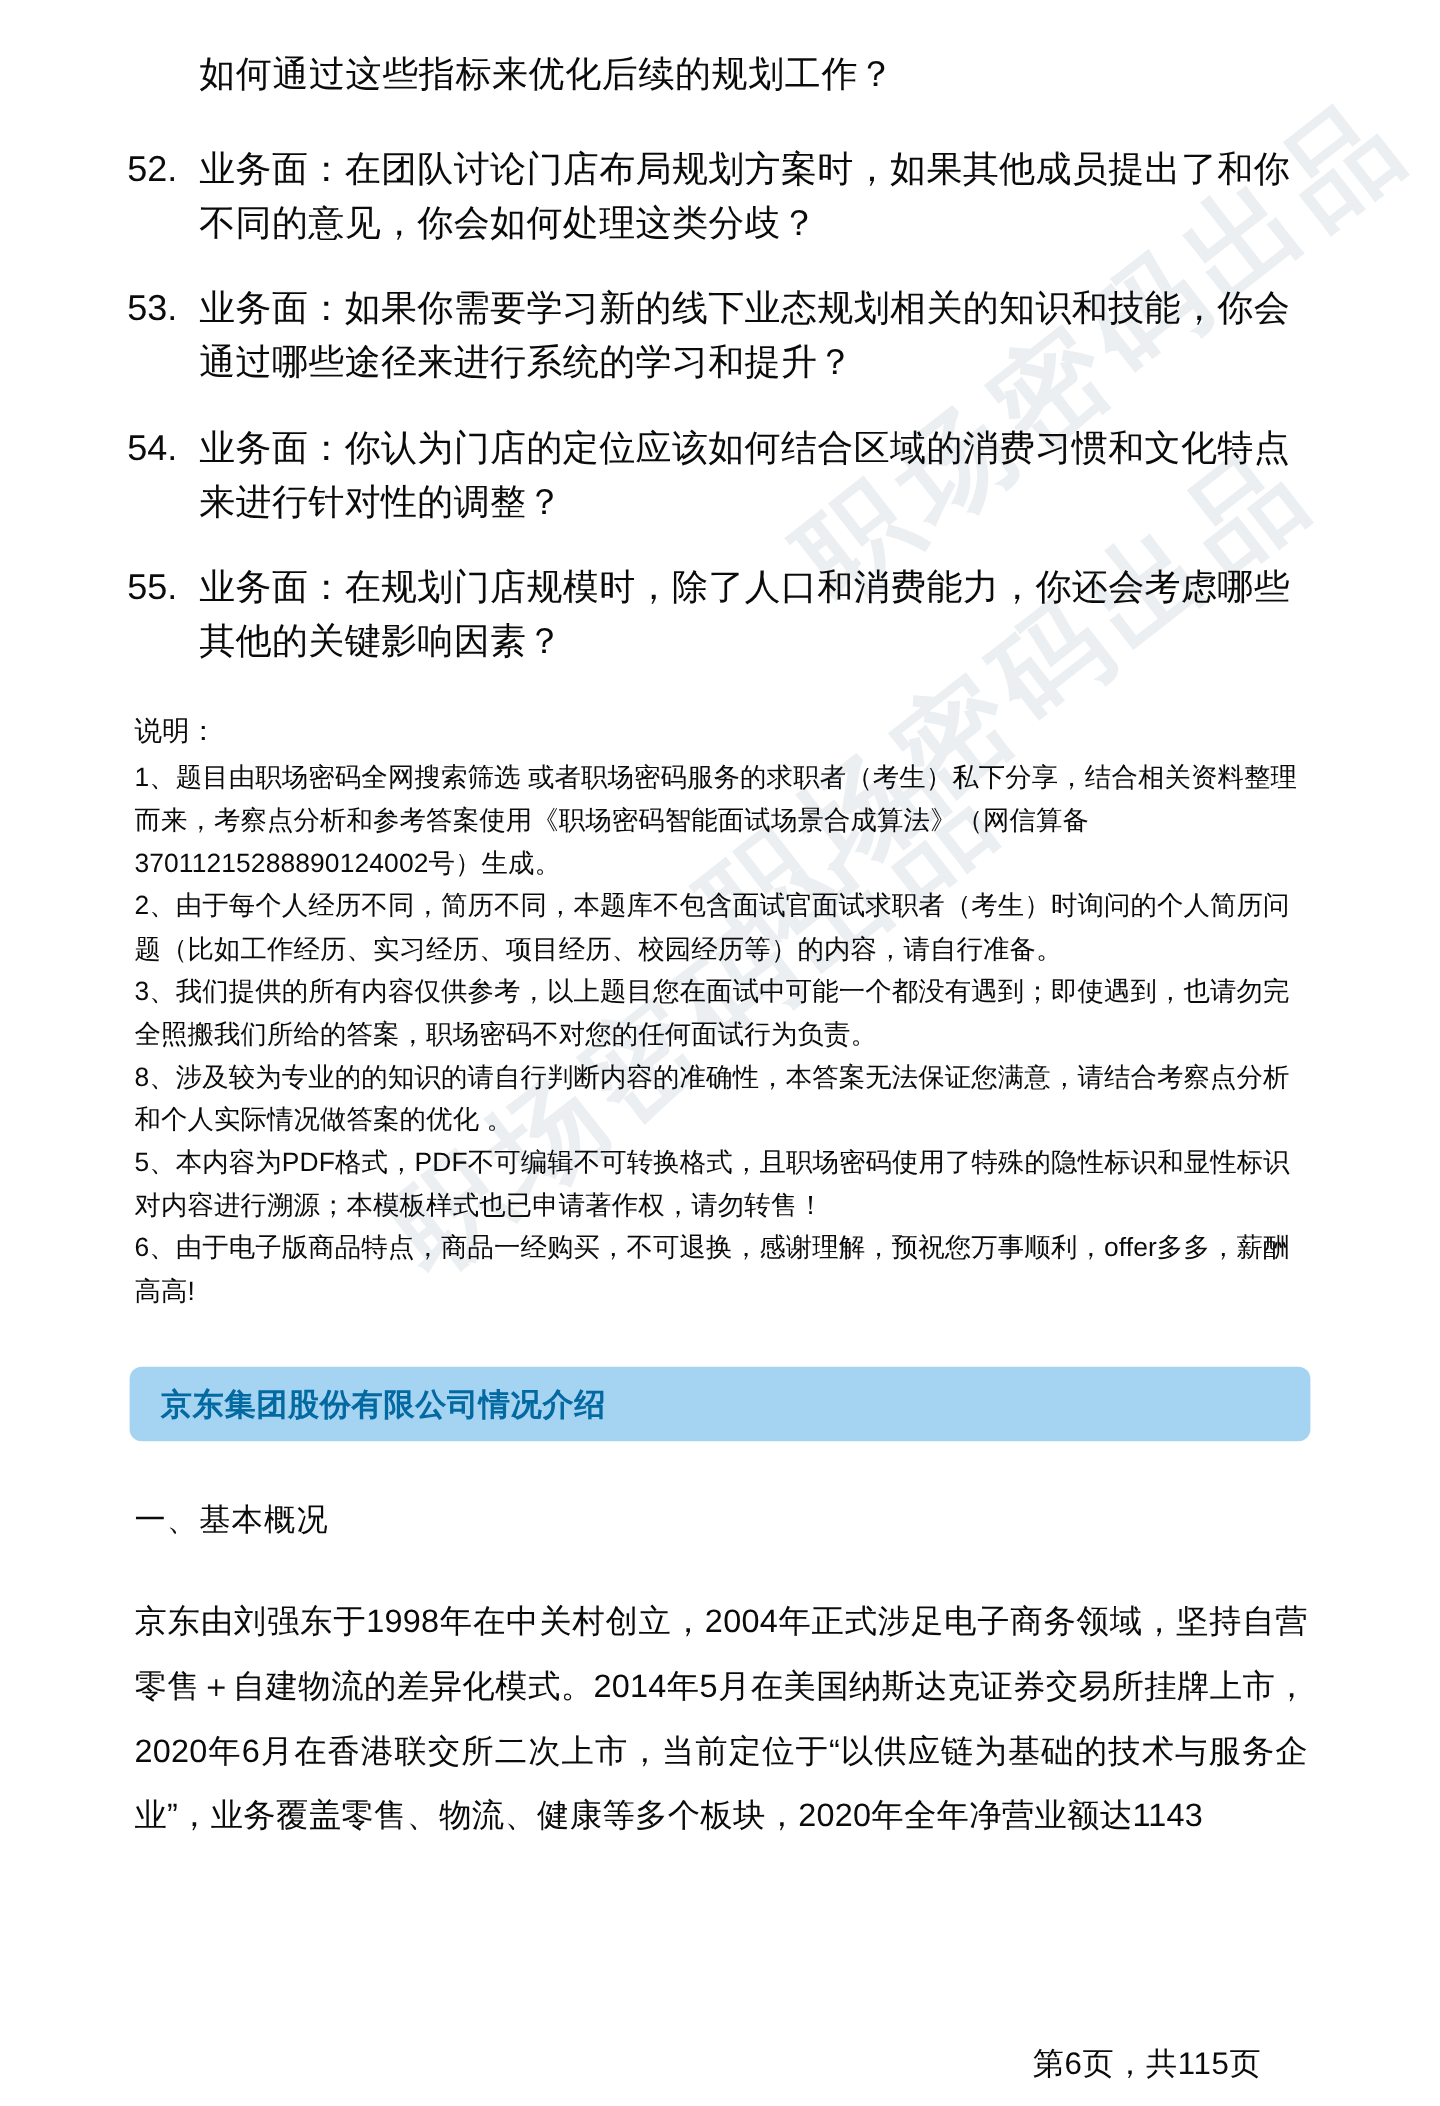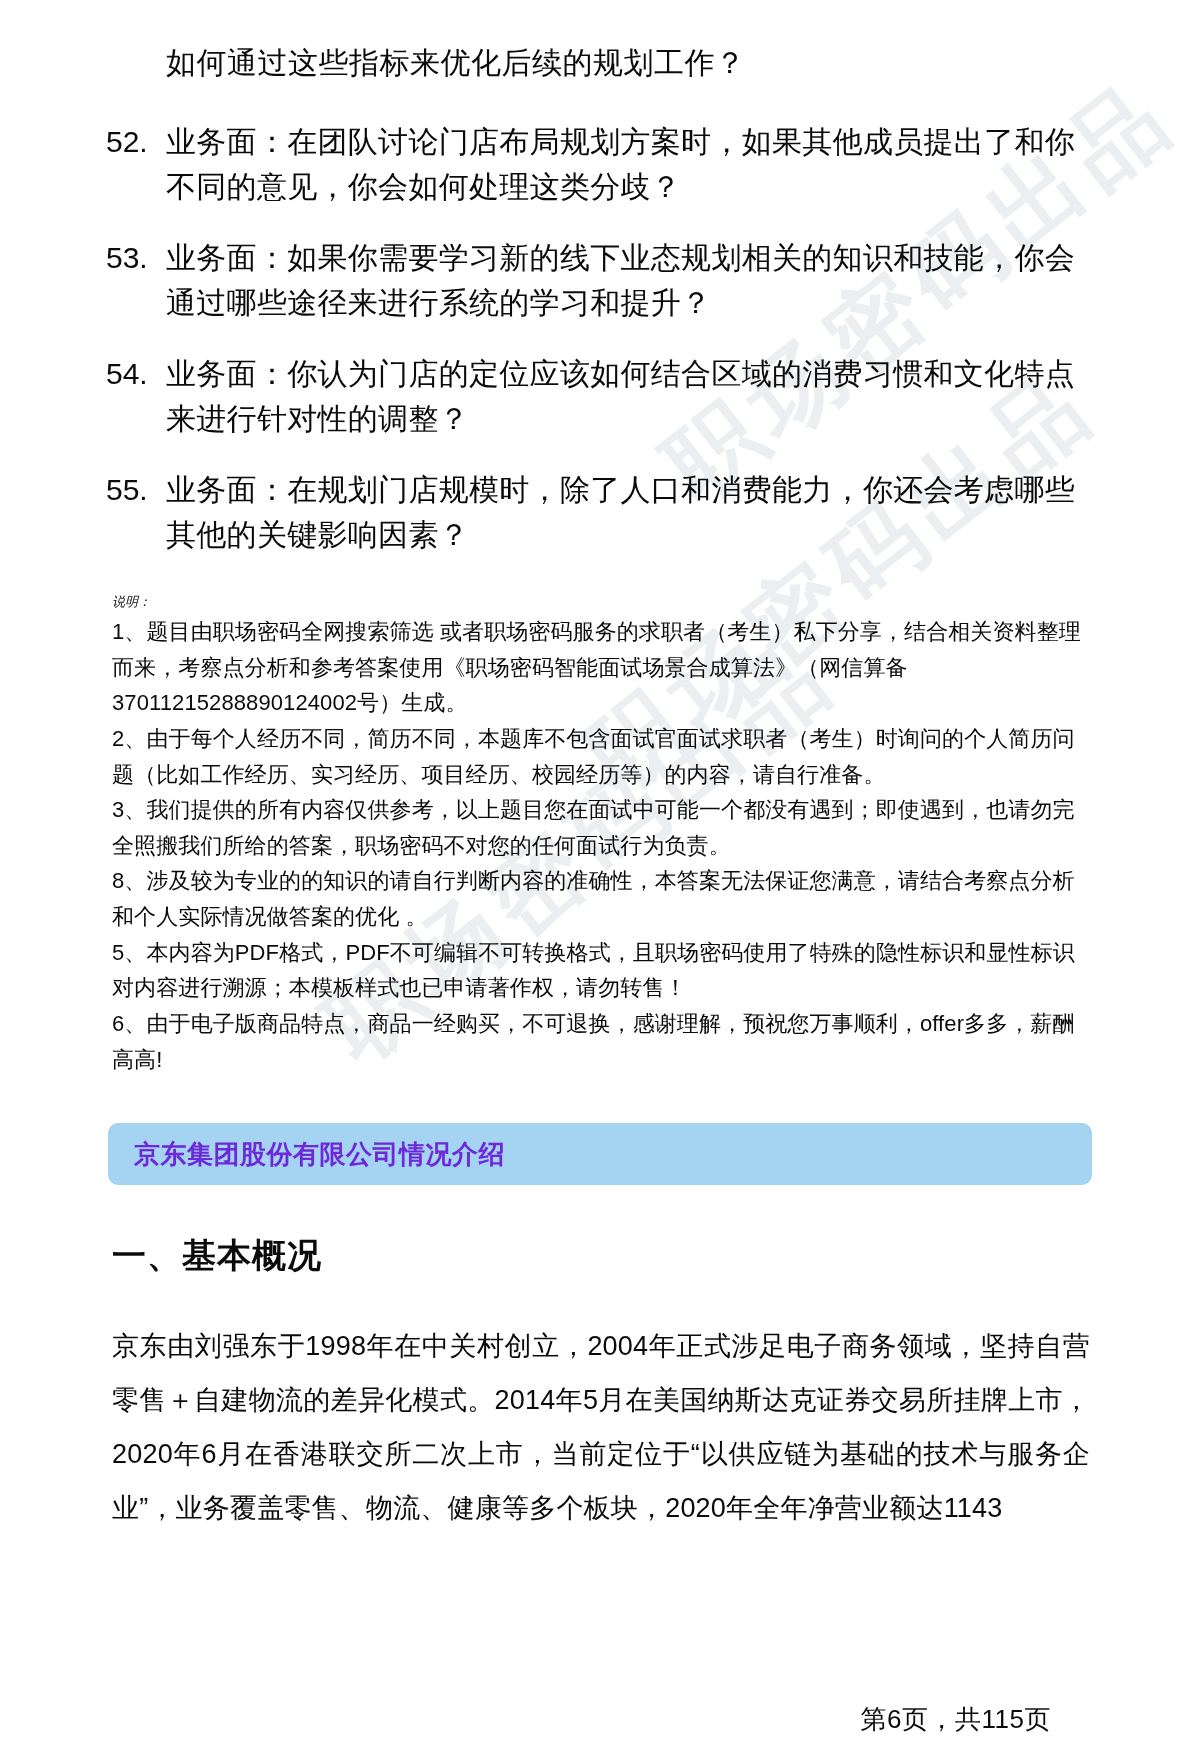--- a/index.html
+++ b/index.html
@@ -78,24 +78,23 @@
     letter-spacing: 0.3px;
   }
 
   
   .notes {
     margin-top: 34px;
     padding-left: 12px;
     padding-right: 6px;
   }
   .notes-title {
-    font-size: 13px;
+    font-size: 23px;
     line-height: 1.62;
     margin: 0 0 2px 0;
-    font-style: italic;
   }
   .note-line {
     font-size: 22px;
     line-height: 1.62;
     margin: 0;
     letter-spacing: 0.1px;
   }
 
   
   .banner {
@@ -105,29 +104,29 @@
     height: 62px;
     border-radius: 10px;
     display: flex;
     align-items: center;
     padding-left: 26px;
     box-sizing: border-box;
   }
   .banner-title {
     font-size: 26px;
     font-weight: 700;
-    color: #6d28d9;
+    color: #0369a1;
     letter-spacing: 0.5px;
   }
 
   
   .section-heading {
     margin: 48px 0 18px 12px;
-    font-size: 34px;
-    font-weight: 700;
+    font-size: 26px;
+    font-weight: 400;
     letter-spacing: 1px;
   }
   .body-para {
     margin: 40px 0 0 12px;
     font-size: 27px;
     line-height: 2.0;
     letter-spacing: 0.2px;
     text-align: justify;
     text-justify: inter-ideograph;
     padding-right: 10px;

